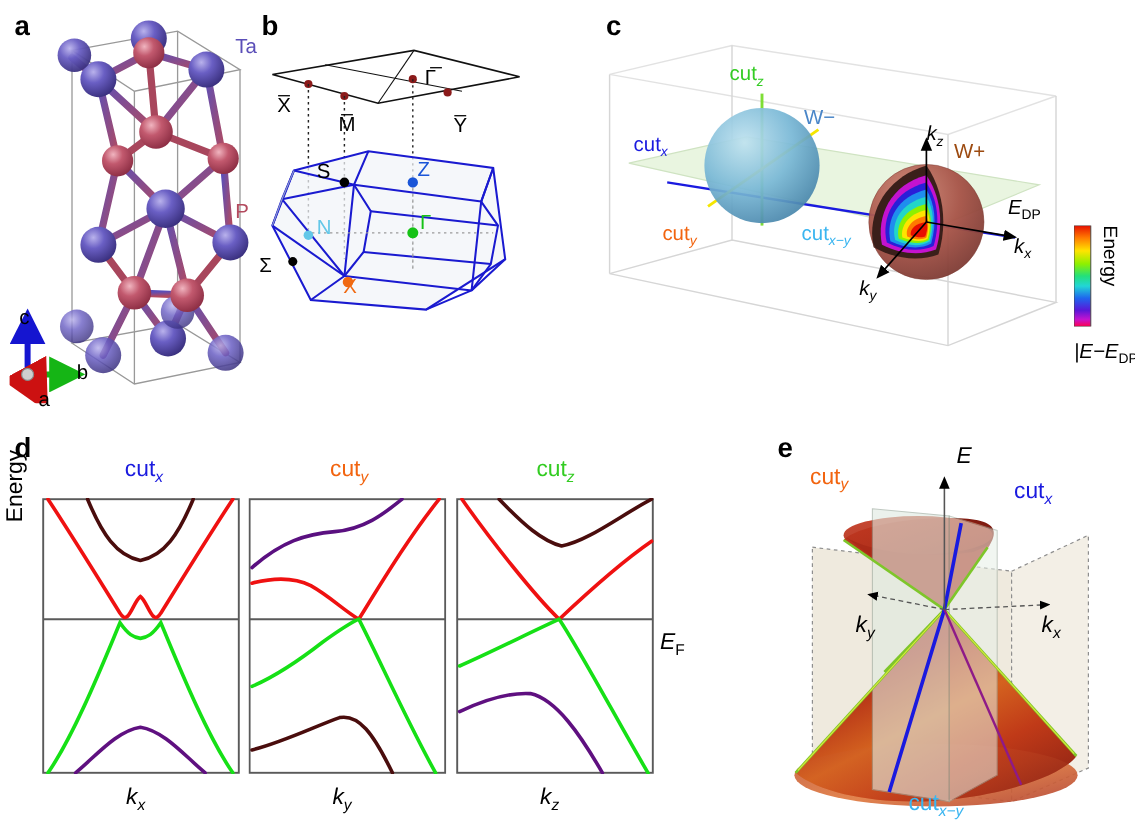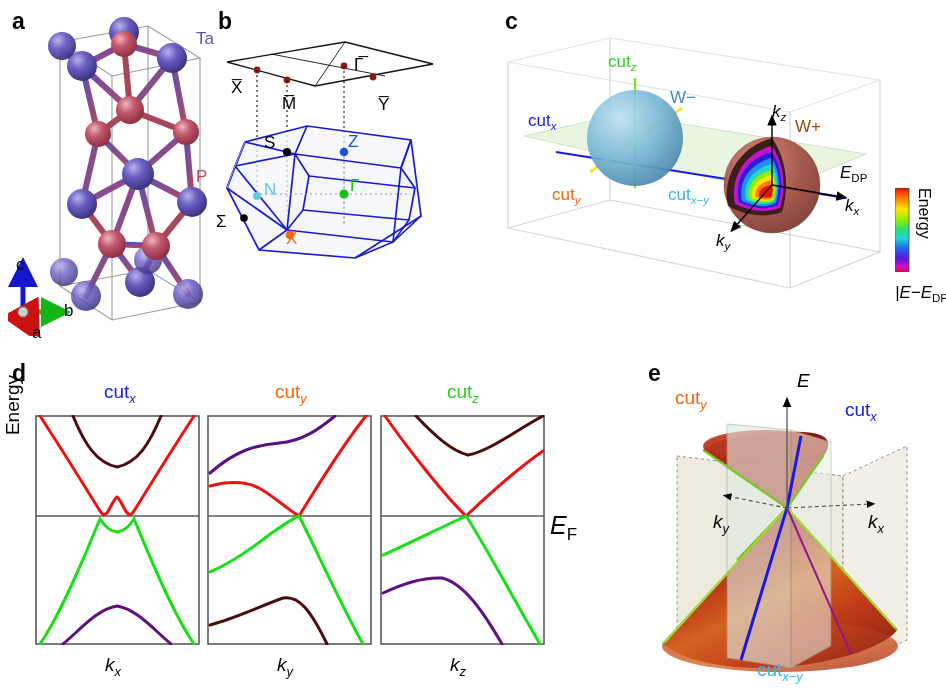--- a/index.html
+++ b/index.html
@@ -333,21 +333,21 @@
   <g fill="none" stroke-width="3" stroke-linecap="round">
     <path d="M36,1 C56,22 72,36 88,40 C110,36 138,14 163,1" stroke="#4a0d0d"></path>
     <path d="M5,1 C28,34 66,82 86,101 C104,84 134,56 163,36" stroke="#ef1111"></path>
     <path d="M3,140 C26,130 62,112 86,101 C104,128 138,192 160,229" stroke="#16e016"></path>
     <path d="M3,178 C24,168 44,162 62,163 C84,168 104,198 122,229" stroke="#5f1080"></path>
   </g>
 </svg>
 <div class="lbl ital" style="left:450px;top:655px;font-size:19px;">
   <span>k</span><sub>z</sub></div>
 
-<div class="lbl ital" style="left:550px;top:513px;font-size:25px;">
+<div class="lbl ital" style="left:550px;top:526px;font-size:19px;">
   <span>E</span><sub style="font-style:normal">F</sub></div>
 
 <div class="panel-letter" style="left:648px;top:362px;">e</div>
 
 <svg class="abs" style="left:615px;top:368px;" width="330" height="320" viewBox="0 0 330 320">
   <defs>
     <linearGradient id="coneLow" x1="0.15" y1="0" x2="0.9" y2="1">
       <stop offset="0%" stop-color="#8e1a12"></stop>
       <stop offset="28%" stop-color="#b02a16"></stop>
       <stop offset="52%" stop-color="#d4621f"></stop>

